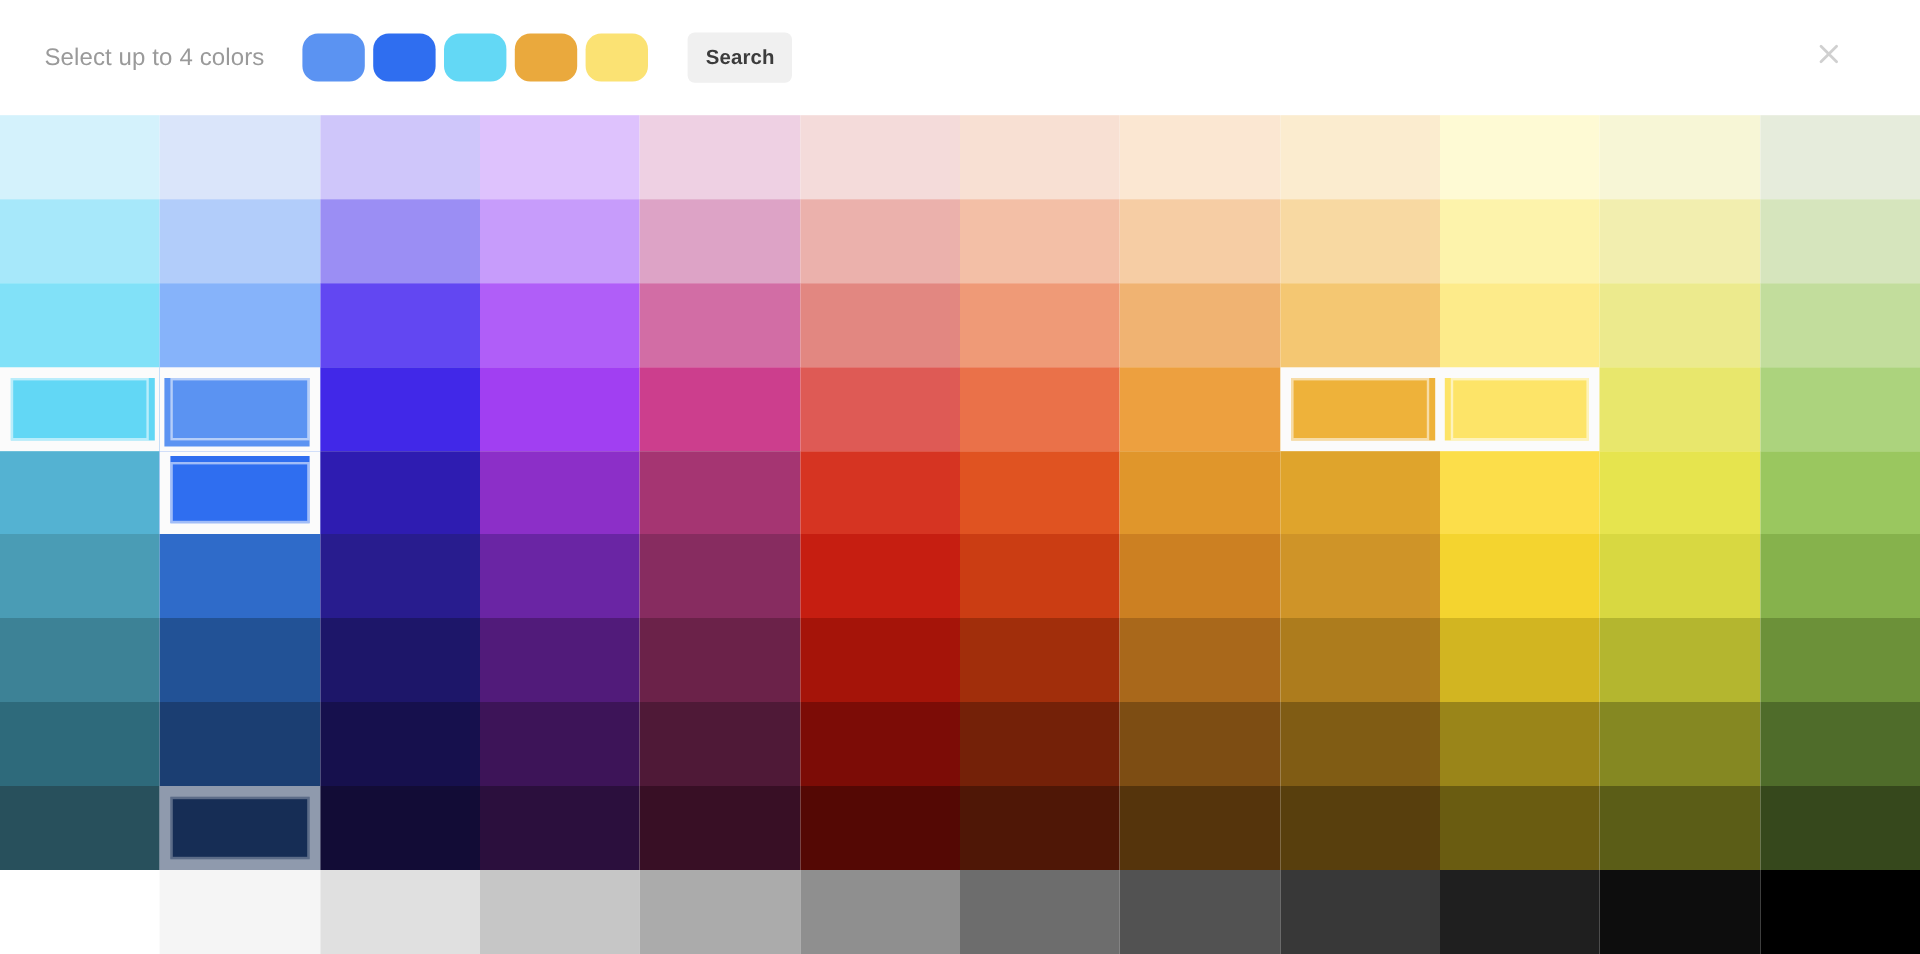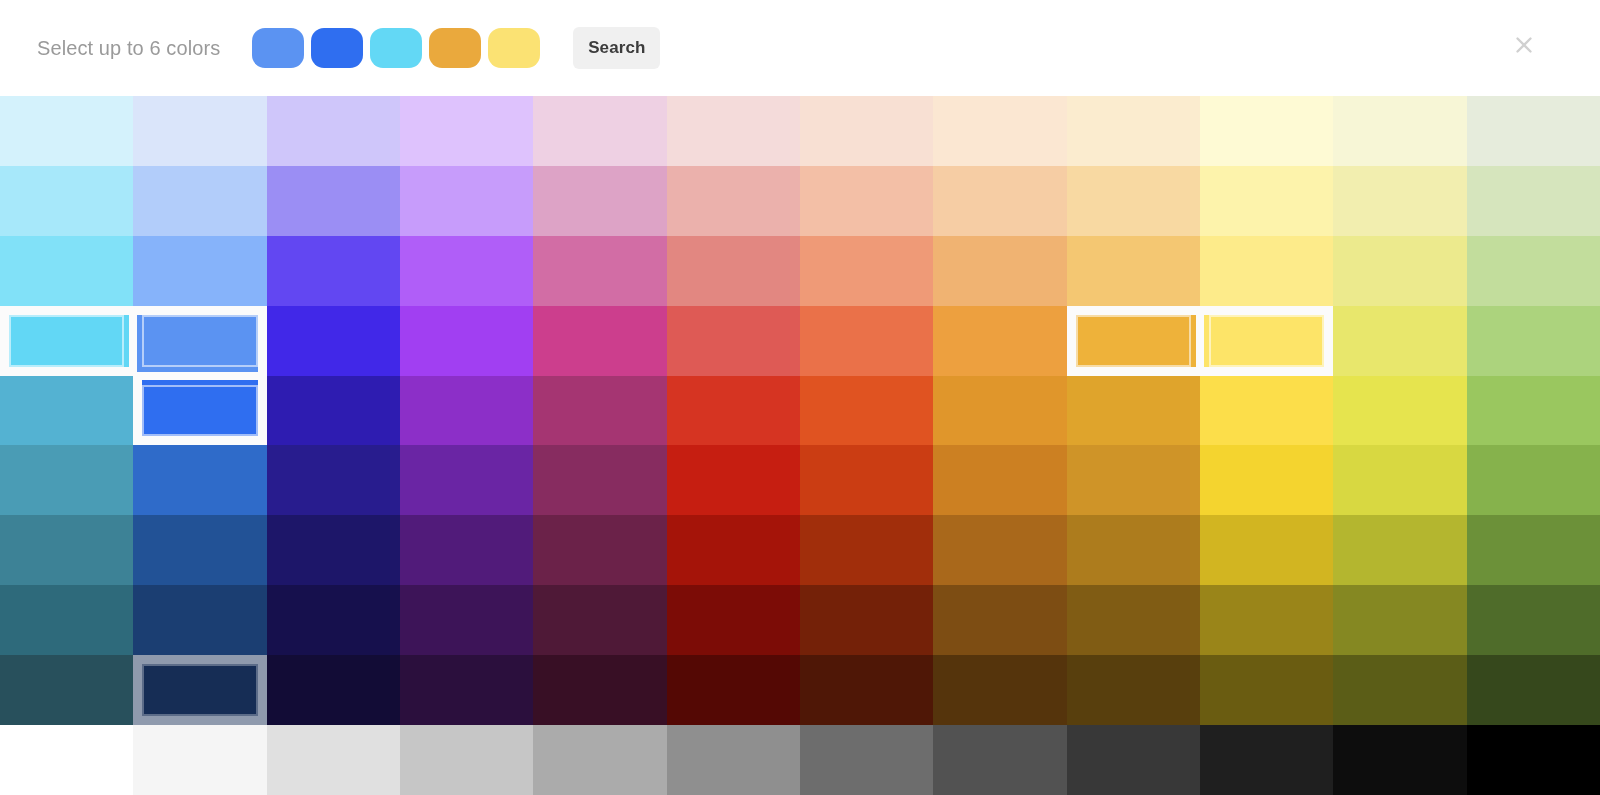--- a/index.html
+++ b/index.html
@@ -142,21 +142,21 @@
   .cell.selected.join-bottom::after { border-bottom-width: 4px; }
   .cell.selected.join-top::after    { border-top-width: 4px; }
 </style>
 </head>
 <body>
 
 <div id="app">
 
   <div id="header">
 
-    <span id="header-label">Select up to 6 colors</span>
+    <span id="header-label">Select up to 4 colors</span>
 
     <div id="pill-row">
         <div class="pill" style="background: rgb(91, 147, 242);"></div>
         <div class="pill" style="background: rgb(47, 110, 240);"></div>
         <div class="pill" style="background: rgb(99, 216, 245);"></div>
         <div class="pill" style="background: rgb(234, 169, 61);"></div>
         <div class="pill" style="background: rgb(251, 226, 115);"></div>
       </div>
 
     <button id="search-button">Search</button>

